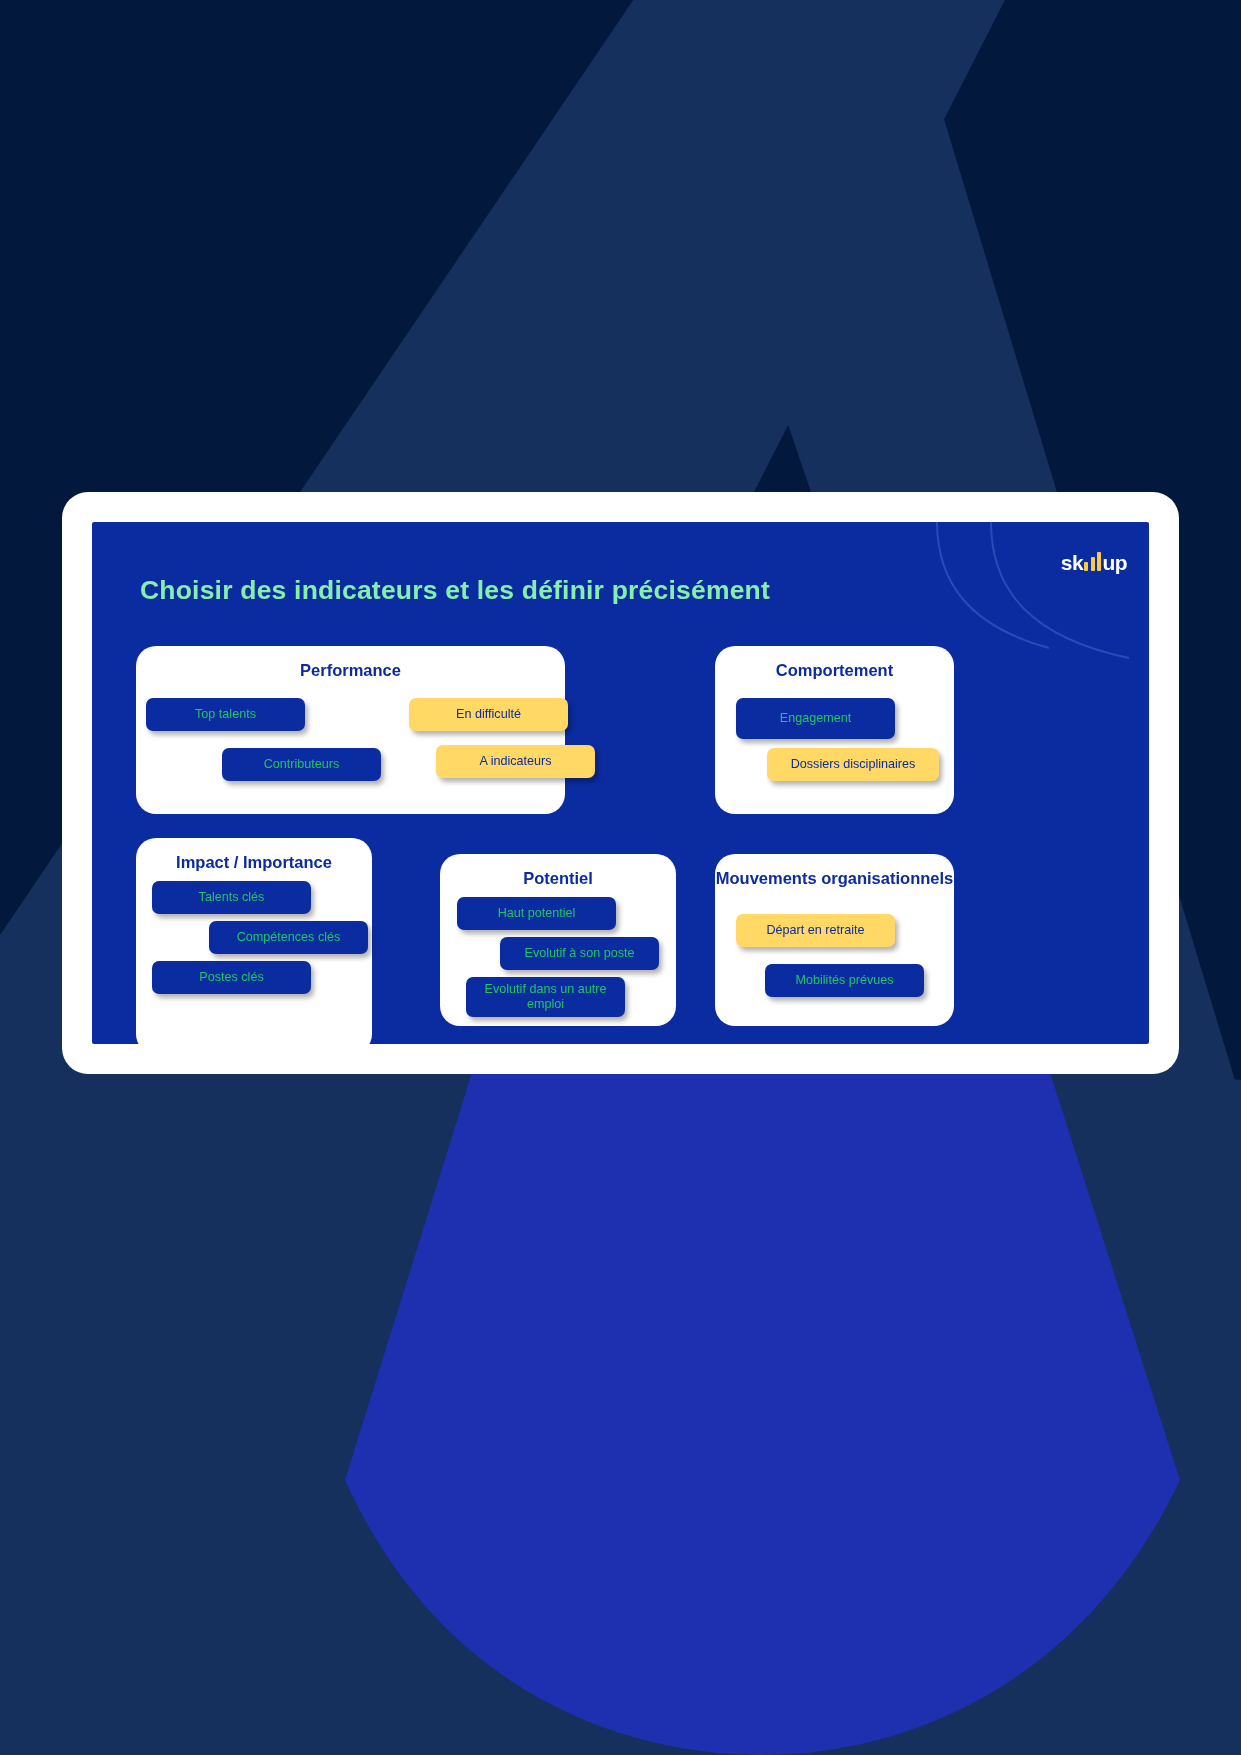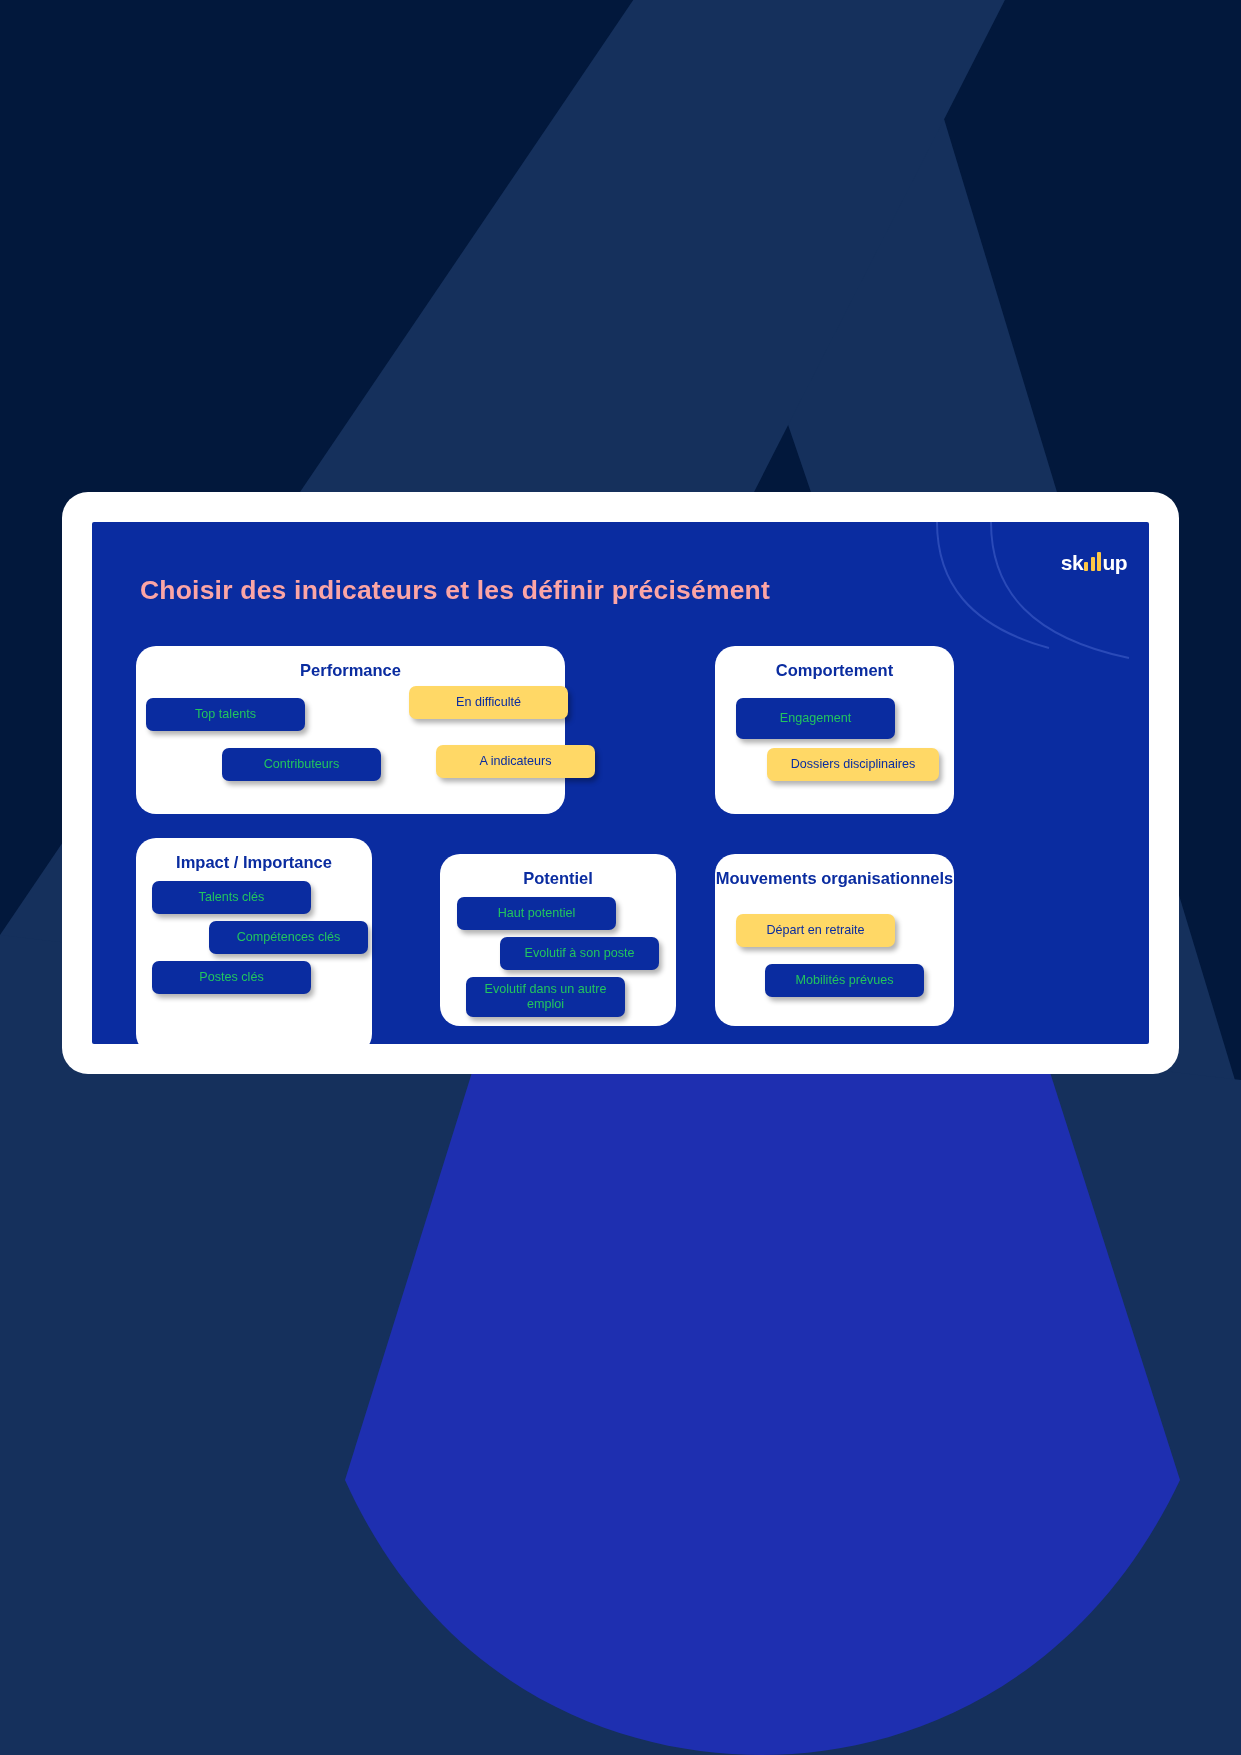--- a/index.html
+++ b/index.html
@@ -63,21 +63,21 @@
     left: 0; right: 0; top: 0;
     height: 140px;
   }
 
   .deck-title {
     position: absolute;
     left: 48px;
     top: 53px;
     font-size: 26.5px;
     font-weight: bold;
-    color: #fca5a5;
+    color: #86efac;
     letter-spacing: 0.2px;
     white-space: nowrap;
   }
 
   .logo {
     position: absolute;
     right: 22px;
     top: 30px;
     display: flex;
     align-items: flex-start;
@@ -148,21 +148,21 @@
   
   #card-performance { left: 0px;   top: 0px;   width: 429px; height: 168px; }
   #card-comportement{ left: 579px; top: 0px;   width: 239px; height: 168px; }
   #card-impact      { left: 0px;   top: 192px; width: 236px; height: 216px; }
   #card-potentiel   { left: 304px; top: 208px; width: 236px; height: 172px; }
   #card-mouvements  { left: 579px; top: 208px; width: 239px; height: 172px; }
 
   
   #chip-top-talents      { left: 10px;  top: 52px;  width: 159px; height: 33px; }
   #chip-contributeurs    { left: 62px;  top: 102px; width: 159px; height: 33px; margin-left: 24px; }
-  #chip-en-difficulte    { left: 273px; top: 40px;  width: 159px; height: 33px; }
+  #chip-en-difficulte    { left: 273px; top: 52px;  width: 159px; height: 33px; }
   #chip-a-accompagner    { left: 300px; top: 99px;  width: 159px; height: 33px; }
 
   
   #chip-engagement       { left: 21px;  top: 52px;  width: 159px; height: 41px; }
   #chip-dossiers-disc    { left: 52px;  top: 102px; width: 172px; height: 33px; }
 
   
   #chip-talents-cles     { left: 16px;  top: 43px;  width: 159px; height: 33px; }
   #chip-competences-cles { left: 73px;  top: 83px;  width: 159px; height: 33px; }
   #chip-postes-cles      { left: 16px;  top: 123px; width: 159px; height: 33px; }

